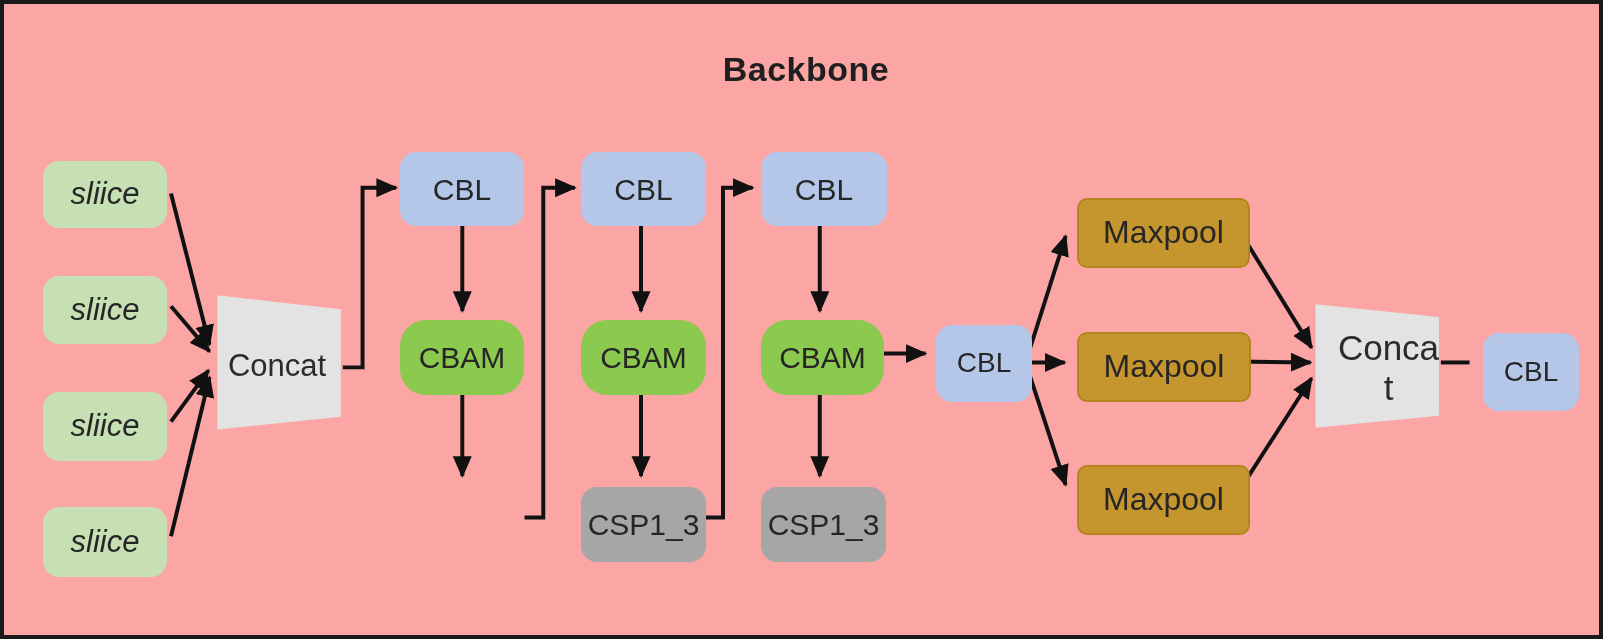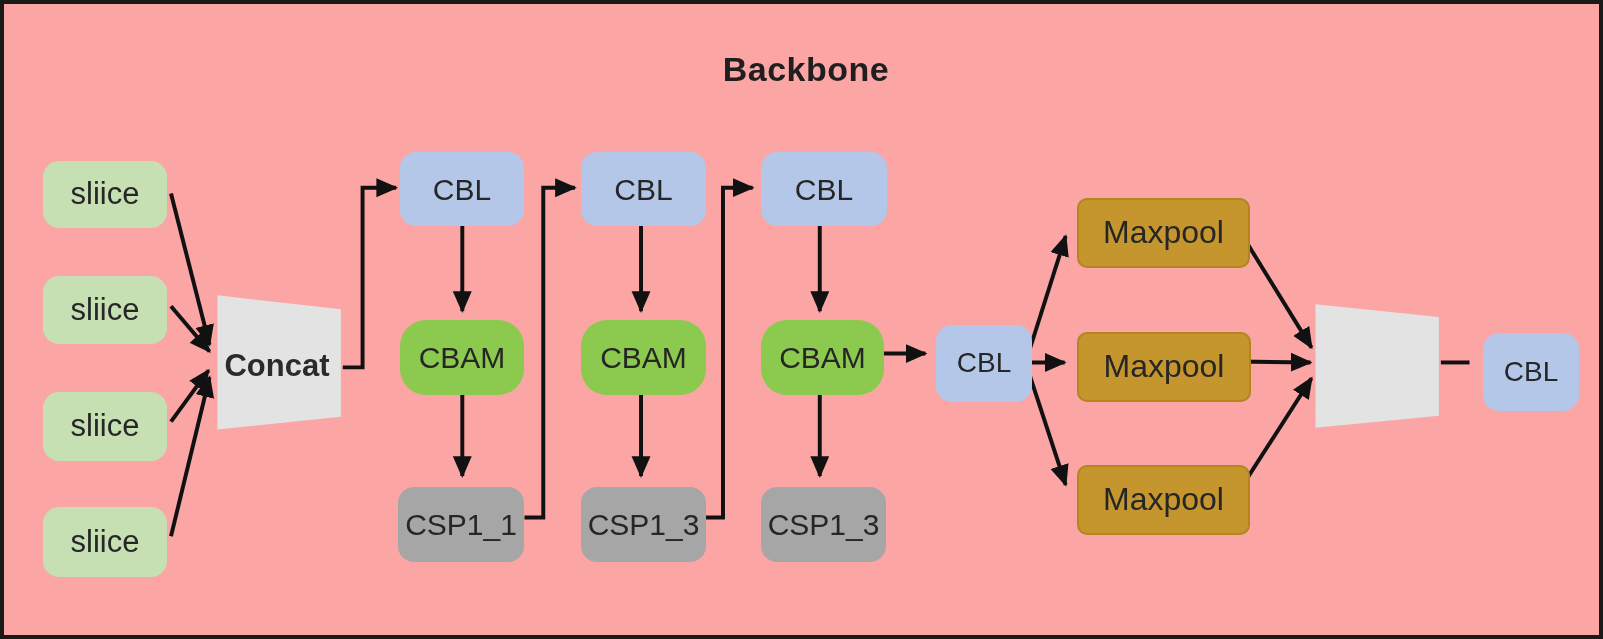--- a/index.html
+++ b/index.html
@@ -16,32 +16,31 @@
   .node{
     position:absolute;
     display:flex;align-items:center;justify-content:center;
     border-radius:16px;
     color:#262626;
     font-size:30px;
     line-height:1.1;
     text-align:center;
     white-space:pre-line;
   }
-  .slice  {background:#c6dfb3;font-size:31px;}
+  .slice  {background:#c6dfb3;font-size:31px;font-style:italic;}
   .cbl    {background:#b5c7e8;}
   .cbam   {background:#8cc94f;border-radius:26px;}
   .csp    {background:#a6a6a6;}
   .maxpool{background:#c5952e;border:2px solid #b2851f;border-radius:10px;font-size:32px;box-sizing:border-box;}
   .cbl-small{background:#b5c7e8;font-size:28px;}
   .trap-label{
     position:absolute;
     display:flex;align-items:center;justify-content:center;
     color:#2b2b2b;text-align:center;white-space:pre-line;
     background:transparent;
-    font-weight:bold;
   }
   #concat1-label{font-size:31px;}
   #concat2-label{font-size:35px;line-height:1.15;}
   #diagram-title{
     position:absolute;left:652px;top:46px;width:300px;
     text-align:center;
     font-size:34px;font-weight:bold;color:#1f1f1f;
     letter-spacing:0.5px;
   }
 </style>
@@ -93,30 +92,31 @@
   </svg>
 
   <div id="diagram-title">Backbone</div>
 
   <div class="node slice" style="left:39px;top:157px;width:124px;height:67px;"><span>sliice</span></div>
   <div class="node slice" style="left:39px;top:272px;width:124px;height:68px;"><span>sliice</span></div>
   <div class="node slice" style="left:39px;top:388px;width:124px;height:69px;"><span>sliice</span></div>
   <div class="node slice" style="left:39px;top:503px;width:124px;height:70px;"><span>sliice</span></div>
 
   <div id="concat1-label" class="trap-label" style="left:212px;top:333px;width:122px;height:58px;">Concat</div>
+  <div id="concat2-label" class="trap-label" style="left:1324px;top:308px;width:121px;height:112px;">Conca
+t</div>
 
   <div class="node cbl" style="left:396px;top:148px;width:124px;height:74px;"><span>CBL</span></div>
   <div class="node cbl" style="left:577px;top:148px;width:125px;height:74px;"><span>CBL</span></div>
   <div class="node cbl" style="left:757px;top:148px;width:126px;height:74px;"><span>CBL</span></div>
 
   <div class="node cbam" style="left:396px;top:316px;width:124px;height:75px;"><span>CBAM</span></div>
   <div class="node cbam" style="left:577px;top:316px;width:125px;height:75px;"><span>CBAM</span></div>
   <div class="node cbam" style="left:757px;top:316px;width:123px;height:75px;"><span>CBAM</span></div>
 
-  <div class="node csp" style="left:394px;top:483px;width:126px;height:75px;"><span>CSP1_1</span></div>
   <div class="node csp" style="left:577px;top:483px;width:125px;height:75px;"><span>CSP1_3</span></div>
   <div class="node csp" style="left:757px;top:483px;width:125px;height:75px;"><span>CSP1_3</span></div>
 
   <div class="node cbl-small" style="left:932px;top:321px;width:96px;height:77px;"><span>CBL</span></div>
 
   <div class="node maxpool" style="left:1073px;top:194px;width:173px;height:70px;"><span>Maxpool</span></div>
   <div class="node maxpool" style="left:1073px;top:328px;width:174px;height:70px;"><span>Maxpool</span></div>
   <div class="node maxpool" style="left:1073px;top:461px;width:173px;height:70px;"><span>Maxpool</span></div>
 
   <div class="node cbl-small" style="left:1479px;top:329px;width:96px;height:78px;"><span>CBL</span></div>

